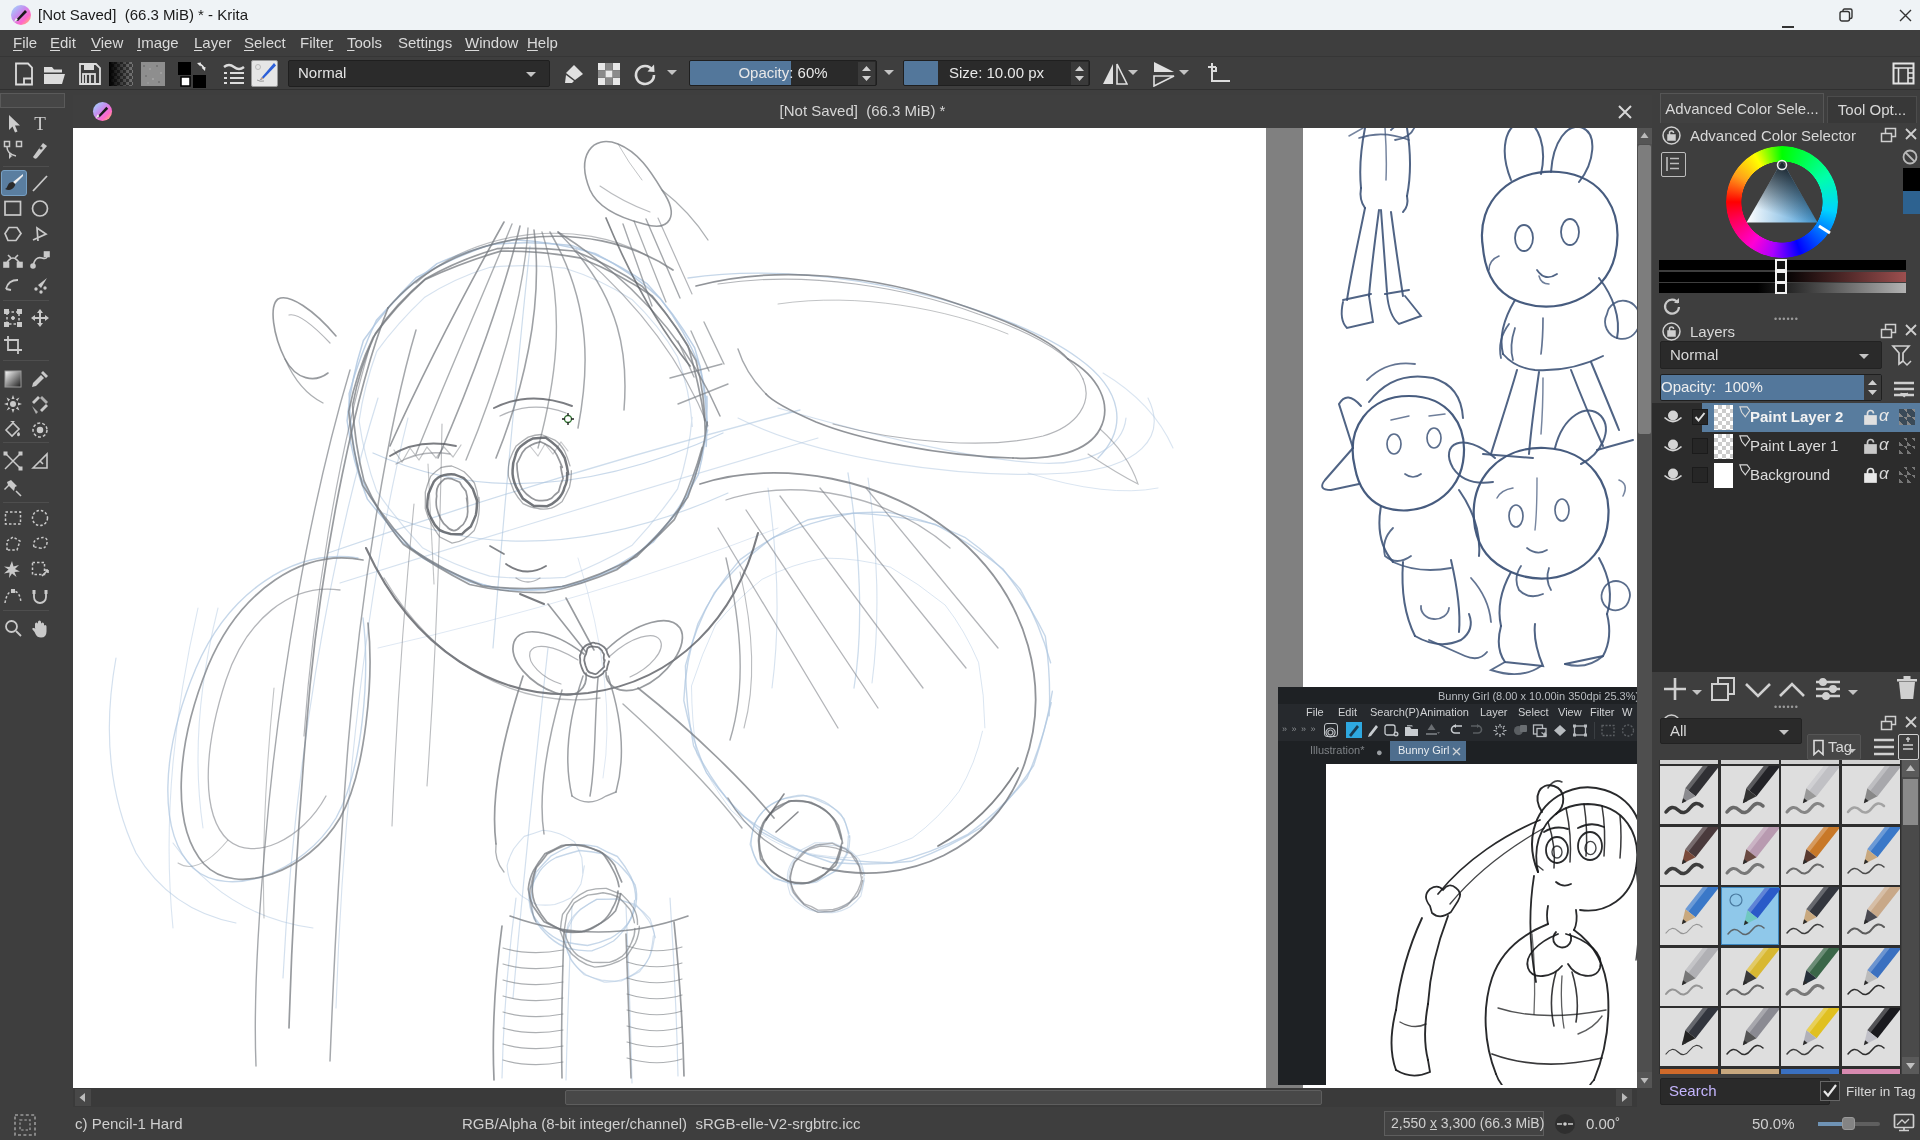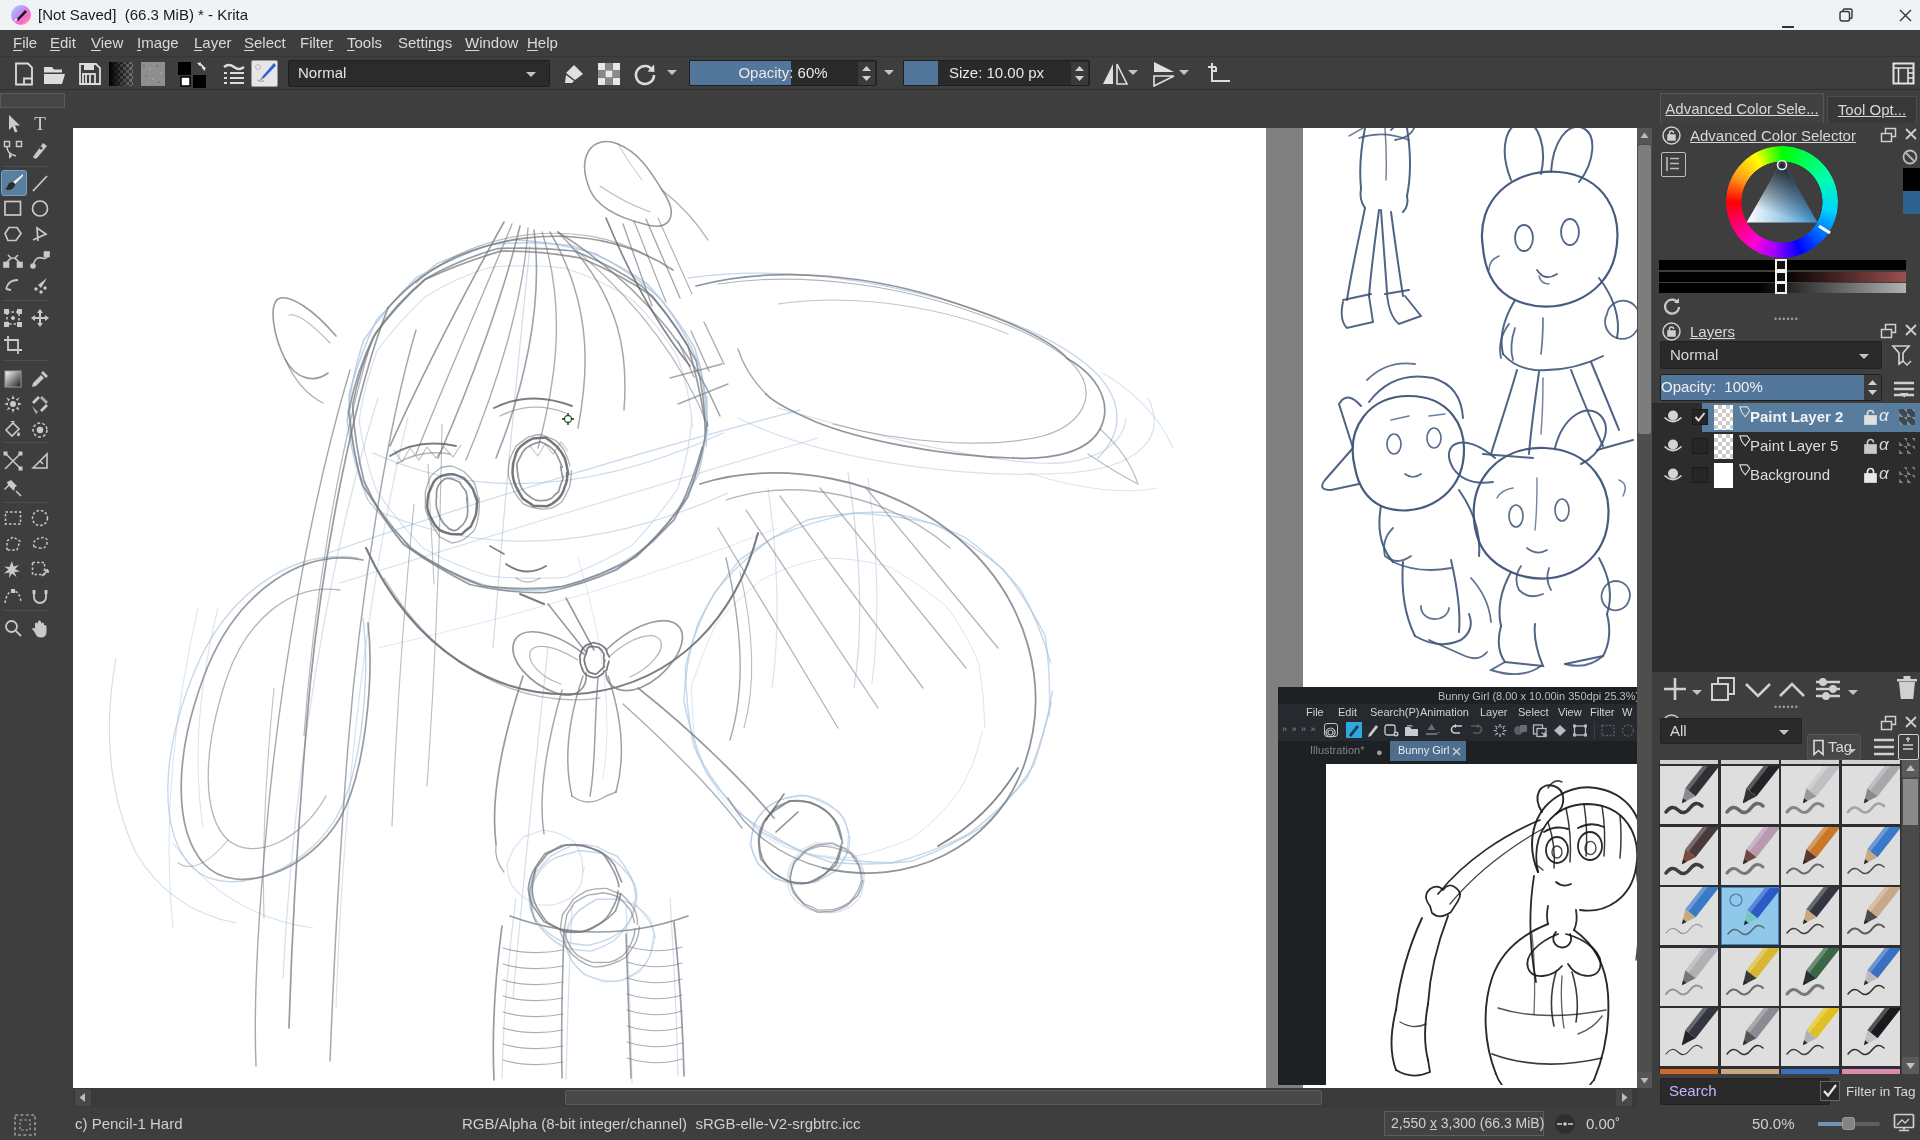--- a/index.html
+++ b/index.html
@@ -42,21 +42,21 @@
 #refwhite { position:absolute; left:1230px; top:0; width:334px; height:960px; background:#ffffff; }
 #csp { position:absolute; left:1205px; top:559px; width:359px; height:398px; background:#1f2226; }
 
 
 #vscroll { position:absolute; left:1637px; top:128px; width:15px; height:960px; background:#4e4e4e; }
 #hscroll { position:absolute; left:73px; top:1088px; width:1564px; height:19px; background:#3a3a3a; }
 
 
 #rightpanel { position:absolute; left:1652px; top:90px; width:268px; height:1017px; background:#3e3e3e; }
 .well { background:#2a2a2a; border:1px solid #222; border-radius:2px; }
-.ltxt { color:#d8d8d8; font-size:15px;text-decoration:underline; }
+.ltxt { color:#d8d8d8; font-size:15px; }
 
 
 #statusbar { position:absolute; left:0; top:1107px; width:1920px; height:33px; background:#3e3e3e; color:#cfcfcf; font-size:15px; }
 </style>
 </head>
 <body>
 <div id="app">
   <div id="titlebar">
     <svg class="abs" style="left:10px;top:4px" width="22" height="22" viewBox="0 0 22 22">
       <defs>
@@ -441,20 +441,31 @@
           <path d="M13,13 l5,5"></path>
         </svg>
       </div>
     <div class="tool" style="left:27px;top:525px">
         <svg width="20" height="20" viewBox="0 0 20 20" fill="#c9c9c9">
           <path d="M5,10 v-4 q0,-1.5 1.5,-1.5 q1.5,0 1.5,1.5 v-2 q0,-1.5 1.5,-1.5 q1.5,0 1.5,1.5 v2 q0,-1.5 1.5,-1.5 q1.5,0 1.5,1.5 v2 q0,-1 1.2,-1 q1.3,0 1.3,1.5 v5 q0,6 -5.5,6 q-4,0 -5.5,-3.5 q-1,-2.5 -3,-4.5 q-1,-1 0.5,-1.5 q1.5,-0.5 2.5,1 z"></path>
         </svg>
       </div>
   </div>
 
+  <div id="docbar">
+    <svg class="abs" style="left:19px;top:6px" width="21" height="21" viewBox="0 0 22 22">
+      <circle cx="11" cy="11" r="10" fill="url(#klg)"></circle>
+      <path d="M5,17 L15,6 L17,8 L8,17 Z" fill="#1a1a1a"></path>
+      <path d="M4,18 L8,16 L6,14 Z" fill="#eee"></path>
+    </svg>
+    <span class="dtitle">[Not Saved]&nbsp; (66.3 MiB) *</span>
+    <svg class="abs" style="left:1544px;top:9px" width="16" height="16" viewBox="0 0 16 16" stroke="#d8d8d8" stroke-width="2">
+        <path d="M2,2 L14,14 M14,2 L2,14"></path>
+      </svg>
+  </div>
 
   <div id="viewport">
     <div id="maincanvas">
         <svg width="1188" height="960" viewBox="0 0 1188 960" style="position:absolute;left:5px;top:0">
           <path d="M 628.9,268.2 Q 630.4,308.0 620.2,346.8 Q 600.5,383.5 575.3,414.0 Q 542.6,438.8 503.2,454.8 Q 464.0,464.0 422.1,461.9 Q 380.0,450.2 344.7,430.0 Q 314.9,403.4 289.4,371.1 Q 274.2,333.6 269.1,292.6 Q 272.6,252.1 285.4,212.5 Q 308.9,178.5 338.1,149.7 Q 373.9,129.9 412.8,116.6 Q 453.9,112.7 494.1,117.6 Q 534.7,131.5 569.3,155.9 Q 596.2,184.5 616.7,219.9 Q 629.6,258.9 629.3,298.7" fill="none" stroke="#aec6e0" stroke-width="1.5" stroke-opacity="0.8" stroke-linecap="round"></path>
           <path d="M 629.6,302.0 Q 621.1,340.9 605.3,377.5 Q 579.7,408.4 548.8,435.9 Q 512.3,453.2 472.5,461.6 Q 431.0,463.8 392.7,454.3 Q 355.5,437.9 323.9,413.7 Q 297.2,382.5 280.9,345.5 Q 271.9,306.2 271.1,265.6 Q 282.0,226.5 298.4,192.3 Q 326.2,160.8 359.0,135.6 Q 394.9,119.8 435.5,111.8 Q 475.5,113.6 517.0,125.5 Q 552.8,143.1 582.4,170.6 Q 607.0,202.4 621.7,238.1 Q 630.5,278.9 628.2,318.4" fill="none" stroke="#aec6e0" stroke-width="1.5" stroke-opacity="0.8" stroke-linecap="round"></path>
           <path d="M 614.1,289.4 Q 611.4,324.5 599.6,360.9 Q 578.8,390.8 554.2,417.2 Q 522.7,435.4 487.0,449.4 Q 451.0,452.0 411.7,448.2 Q 376.1,437.6 344.4,419.7 Q 319.0,392.7 298.6,362.9 Q 286.1,328.8 281.1,293.0 Q 285.9,258.7 298.8,223.3 Q 319.4,195.0 346.3,169.6 Q 376.4,150.1 412.1,139.3 Q 449.7,135.7 487.1,140.2 Q 522.4,151.1 553.9,171.4 Q 581.1,197.3 599.4,228.7 Q 611.9,261.8 614.3,298.5" fill="none" stroke="#aec6e0" stroke-width="1.2" stroke-opacity="0.5" stroke-linecap="round"></path>
           <path d="M 295,325 Q 450,395 645,305" fill="none" stroke="#aec6e0" stroke-width="1.3" stroke-opacity="0.65" stroke-linecap="round"></path>
           <path d="M 305,385 Q 460,450 650,365" fill="none" stroke="#aec6e0" stroke-width="1.2" stroke-opacity="0.6" stroke-linecap="round"></path>
           <path d="M 452,118 Q 430,330 415,520" fill="none" stroke="#aec6e0" stroke-width="1.2" stroke-opacity="0.6" stroke-linecap="round"></path>
@@ -928,21 +939,21 @@
 
       <svg class="abs" style="left:11px;top:35px" width="20" height="17" viewBox="0 0 20 17">
           <circle cx="10" cy="6.5" r="5" fill="#d4d4d4"></circle>
           <path d="M1.5,8.5 Q10,16.5 18.5,8.5" stroke="#d4d4d4" fill="none" stroke-width="1.7"></path>
         </svg>
       <div class="abs" style="left:40px;top:35px;width:16px;height:16px;background:#262626;border:1px solid #1b1b1b"></div>
       <div class="abs" style="left:62px;top:31px;width:19px;height:25px;background:#fff;background-image:linear-gradient(45deg,#ccc 25%,transparent 25%,transparent 75%,#ccc 75%),linear-gradient(45deg,#ccc 25%,transparent 25%,transparent 75%,#ccc 75%);background-size:8px 8px;background-position:0 0,4px 4px"></div>
       <svg class="abs" style="left:87px;top:32px" width="13" height="13" viewBox="0 0 13 13" fill="none" stroke="#d8d8d8" stroke-width="1.3">
           <path d="M1,1 h8 l3,4 -5,7 -4,-5 z" transform="scale(0.9)"></path>
         </svg>
-      <span class="abs" style="left:98px;top:34px;color:#dcdcdc;font-size:15px">Paint Layer 5</span>
+      <span class="abs" style="left:98px;top:34px;color:#dcdcdc;font-size:15px">Paint Layer 1</span>
       <svg class="abs" style="left:211px;top:35px" width="15" height="17" viewBox="0 0 15 17" fill="none" stroke="#c9c9c9" stroke-width="1.7">
           <rect x="2" y="7" width="11" height="8" fill="#c9c9c9"></rect>
           <path d="M4.5,7 v-2.5 a3,3 0 0 1 6,0"></path>
         </svg>
       <span class="abs" style="left:227px;top:32px;color:#d5d5d5;font-size:17px;font-style:italic">α</span>
       <div class="abs" style="left:247px;top:35px;width:16px;height:16px;background-image:linear-gradient(45deg,#777 25%,#2c2c2c 25%,#2c2c2c 75%,#777 75%),linear-gradient(45deg,#777 25%,#2c2c2c 25%,#2c2c2c 75%,#777 75%);background-size:8px 8px;background-position:0 0,4px 4px"></div>
 
       <svg class="abs" style="left:11px;top:64px" width="20" height="17" viewBox="0 0 20 17">
           <circle cx="10" cy="6.5" r="5" fill="#d4d4d4"></circle>
           <path d="M1.5,8.5 Q10,16.5 18.5,8.5" stroke="#d4d4d4" fill="none" stroke-width="1.7"></path>

